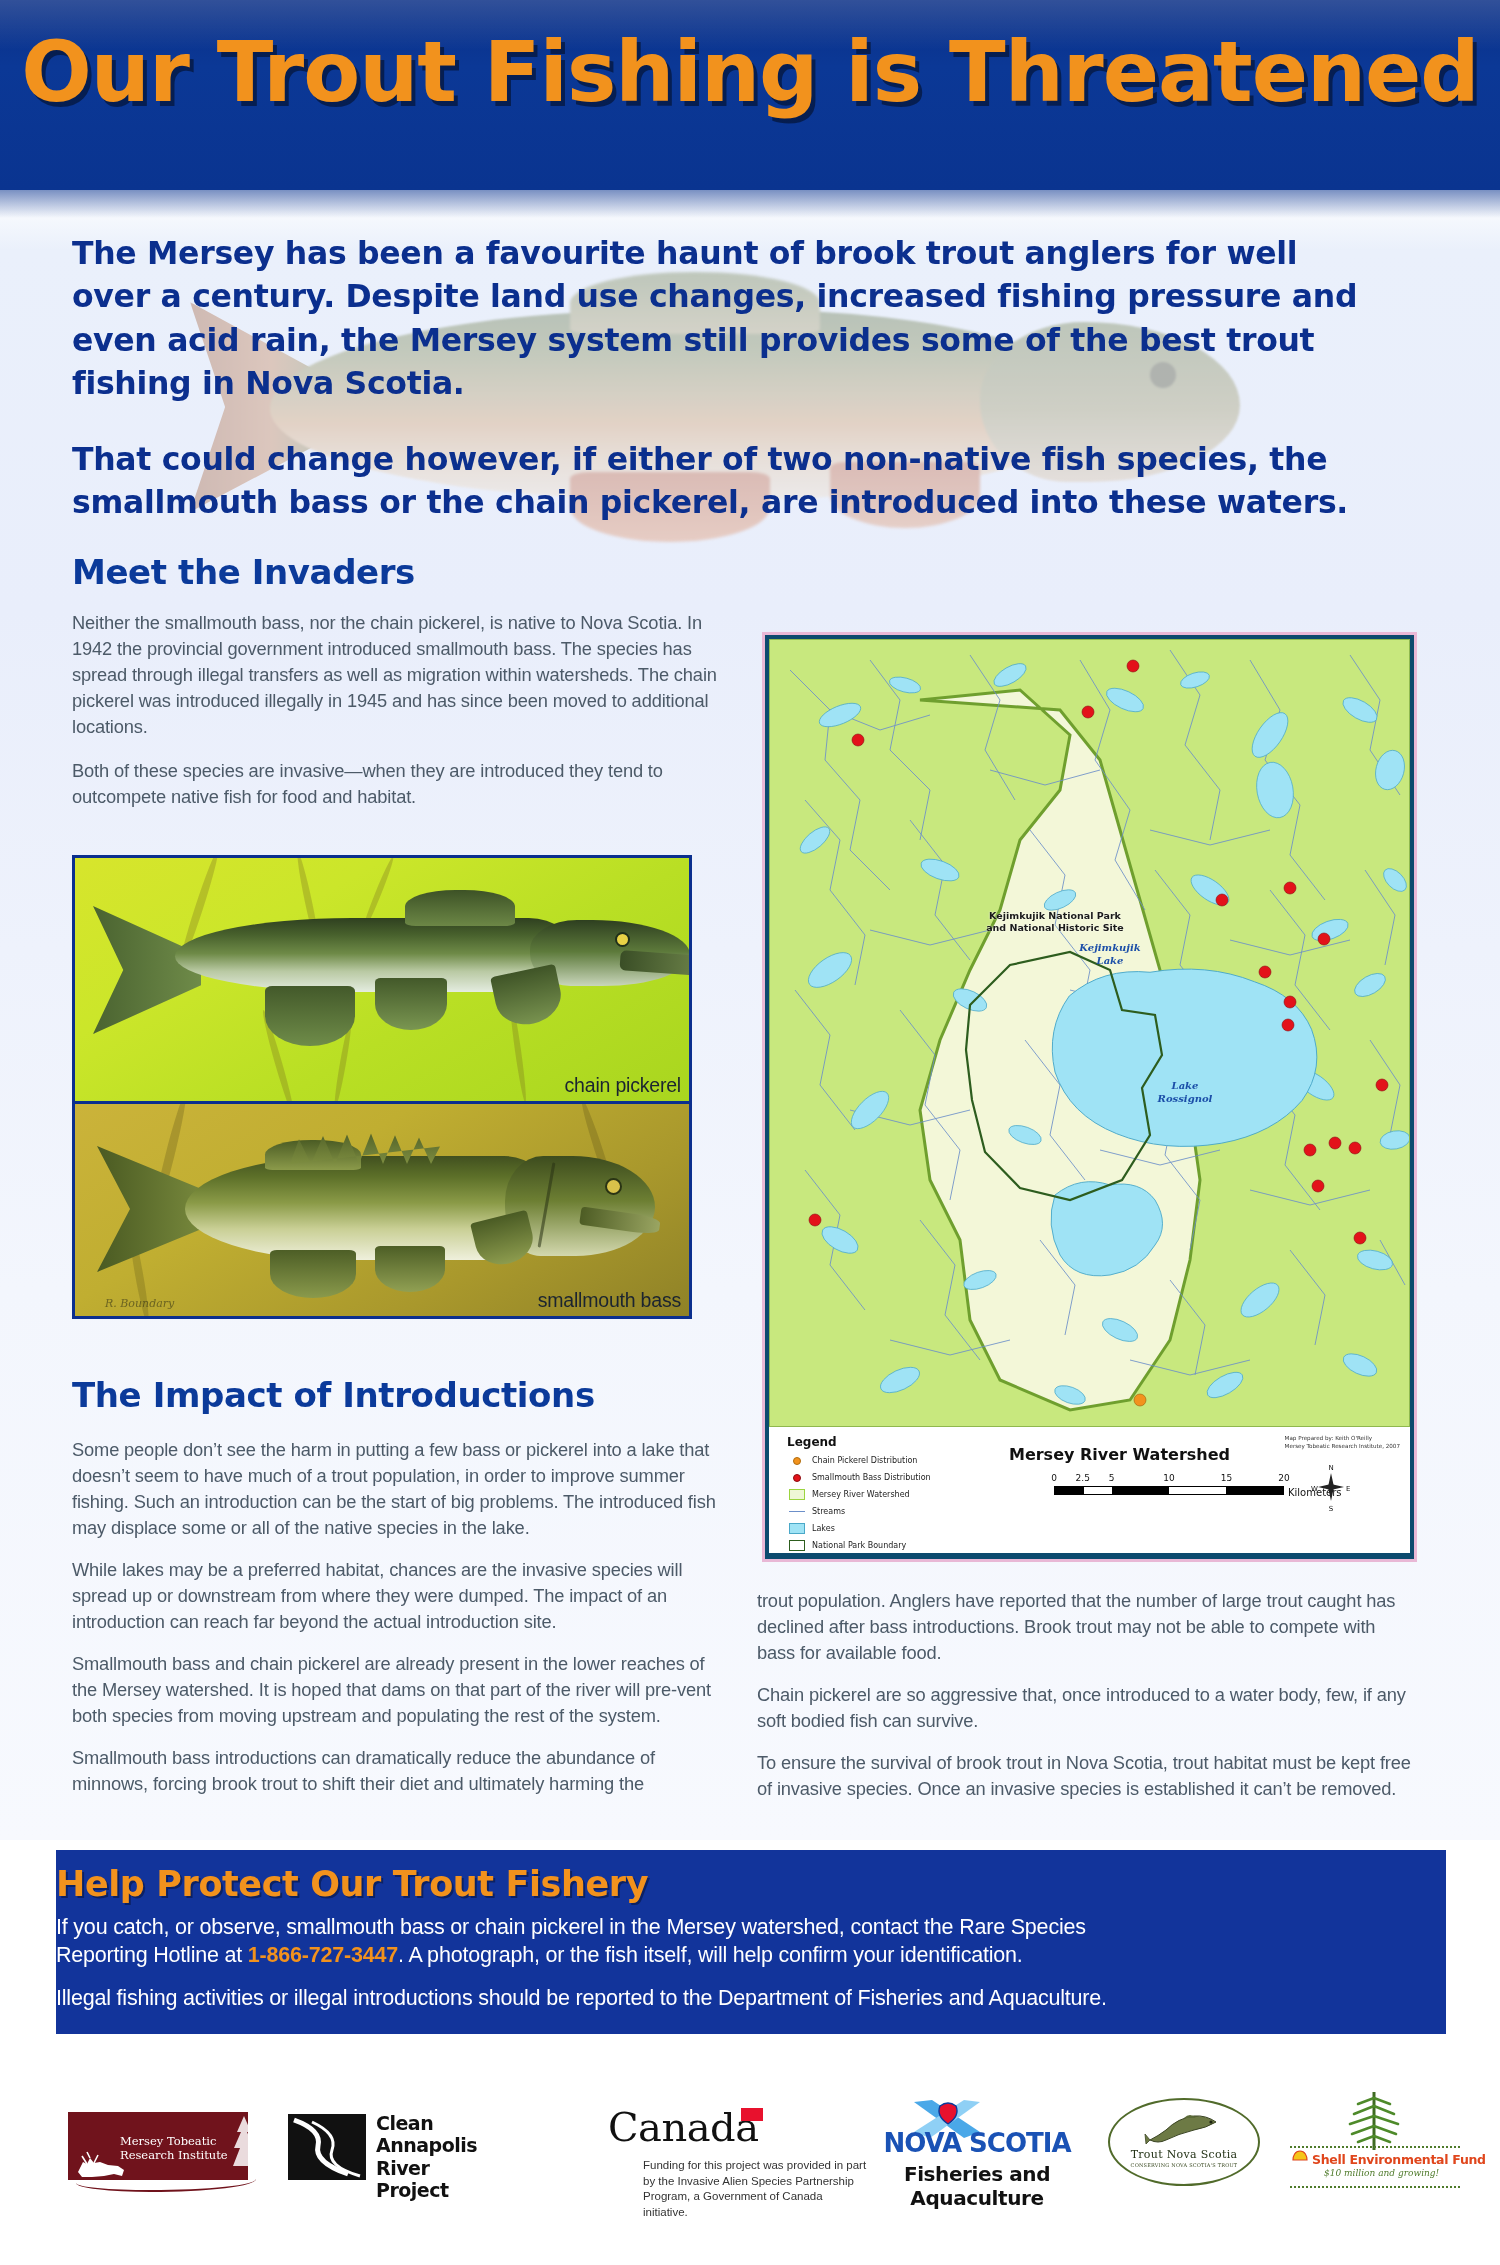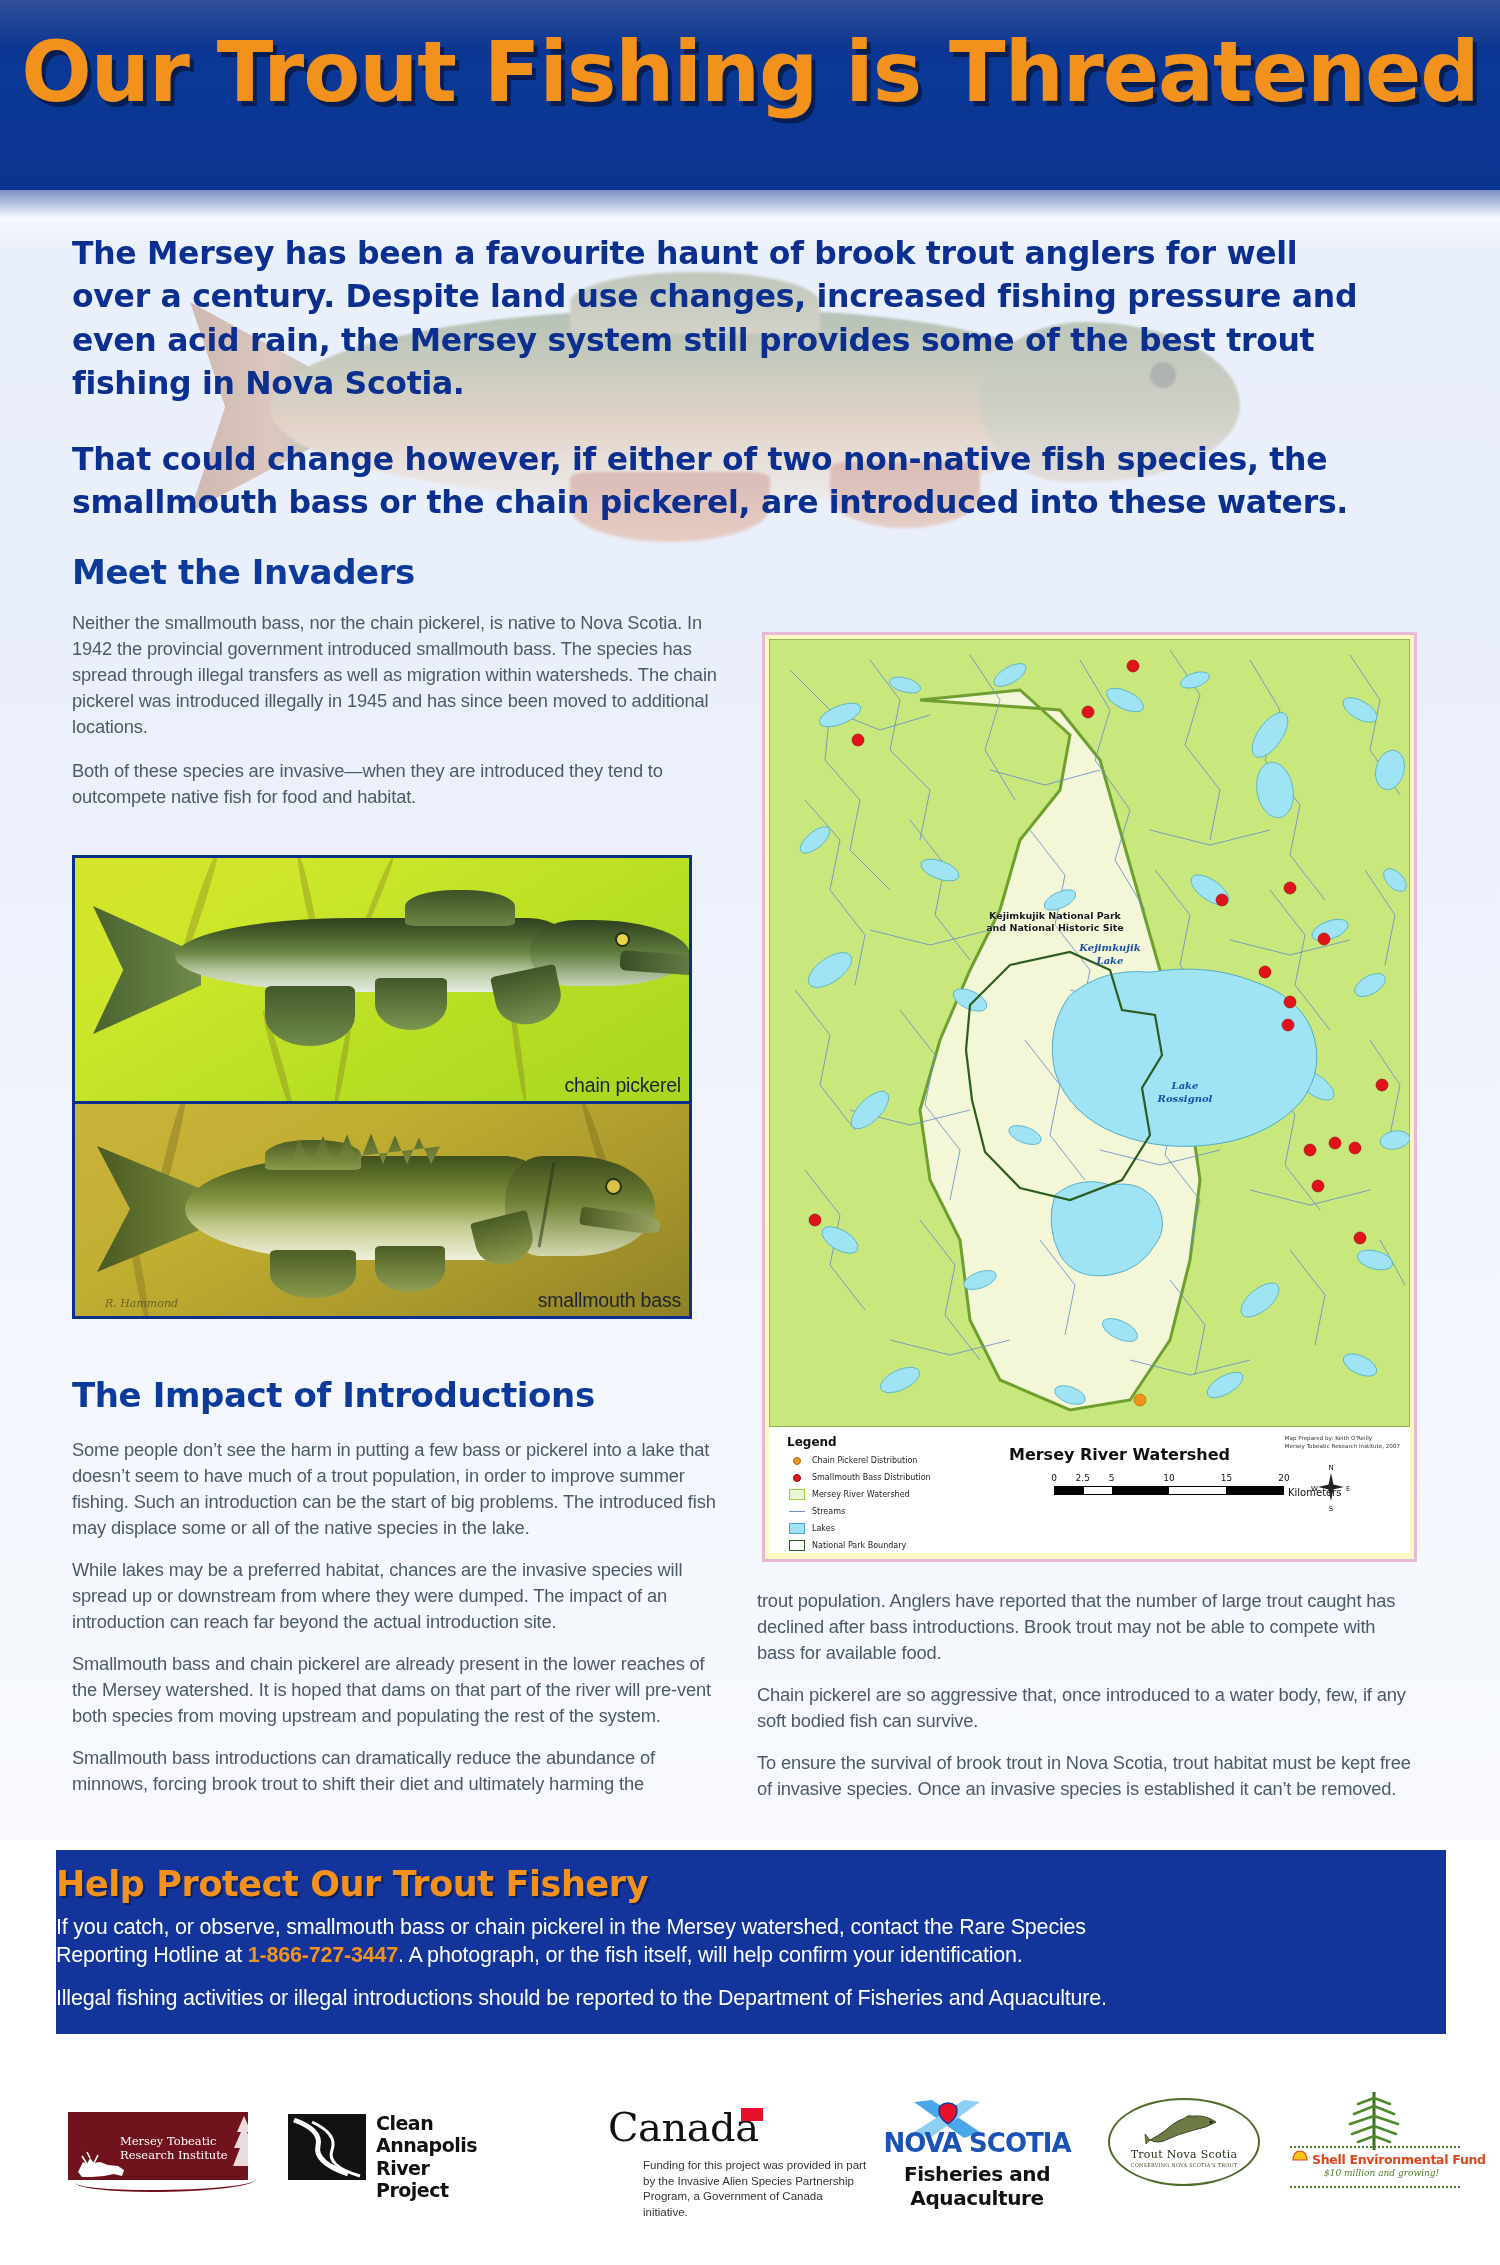--- a/index.html
+++ b/index.html
@@ -347,21 +347,21 @@
     color: #4c5a68;
     letter-spacing: -0.15px;
   }
   .impact-left p + p, .impact-right p + p { margin-top: 16px; }
 
   
   .map-frame {
     position: absolute;
     left: 762px; top: 632px;
     width: 655px; height: 930px;
-    background: #fef9c3;
+    background: #0c4a6e;
     border: 3px solid #e9b8d6;
     padding: 4px;
   }
   .map-canvas {
     position: relative;
     width: 100%;
     height: 788px;
     background: #c8e87e;
     overflow: hidden;
     border: 1px solid #8fb84e;
@@ -708,21 +708,21 @@
       <div class="bs-dorsal-soft"></div>
       <div class="bs-dorsal-spiny"></div>
       <div class="bs-anal"></div>
       <div class="bs-pelvic"></div>
       <div class="bs-head"></div>
       <div class="bs-gill"></div>
       <div class="bs-mouth"></div>
       <div class="bs-pect"></div>
       <div class="bs-eye"></div>
 
-      <div class="signature">R. Hammond</div>
+      <div class="signature">R. Boundary</div>
       <div class="fish-caption">smallmouth bass</div>
     </div>
   </div>
 
   <div class="map-frame">
     <div class="map-canvas">
 
       <svg class="map-svg" width="645" height="788" viewBox="0 0 645 788">
 
         <rect x="0" y="0" width="645" height="788" fill="#c8e87e"></rect>

